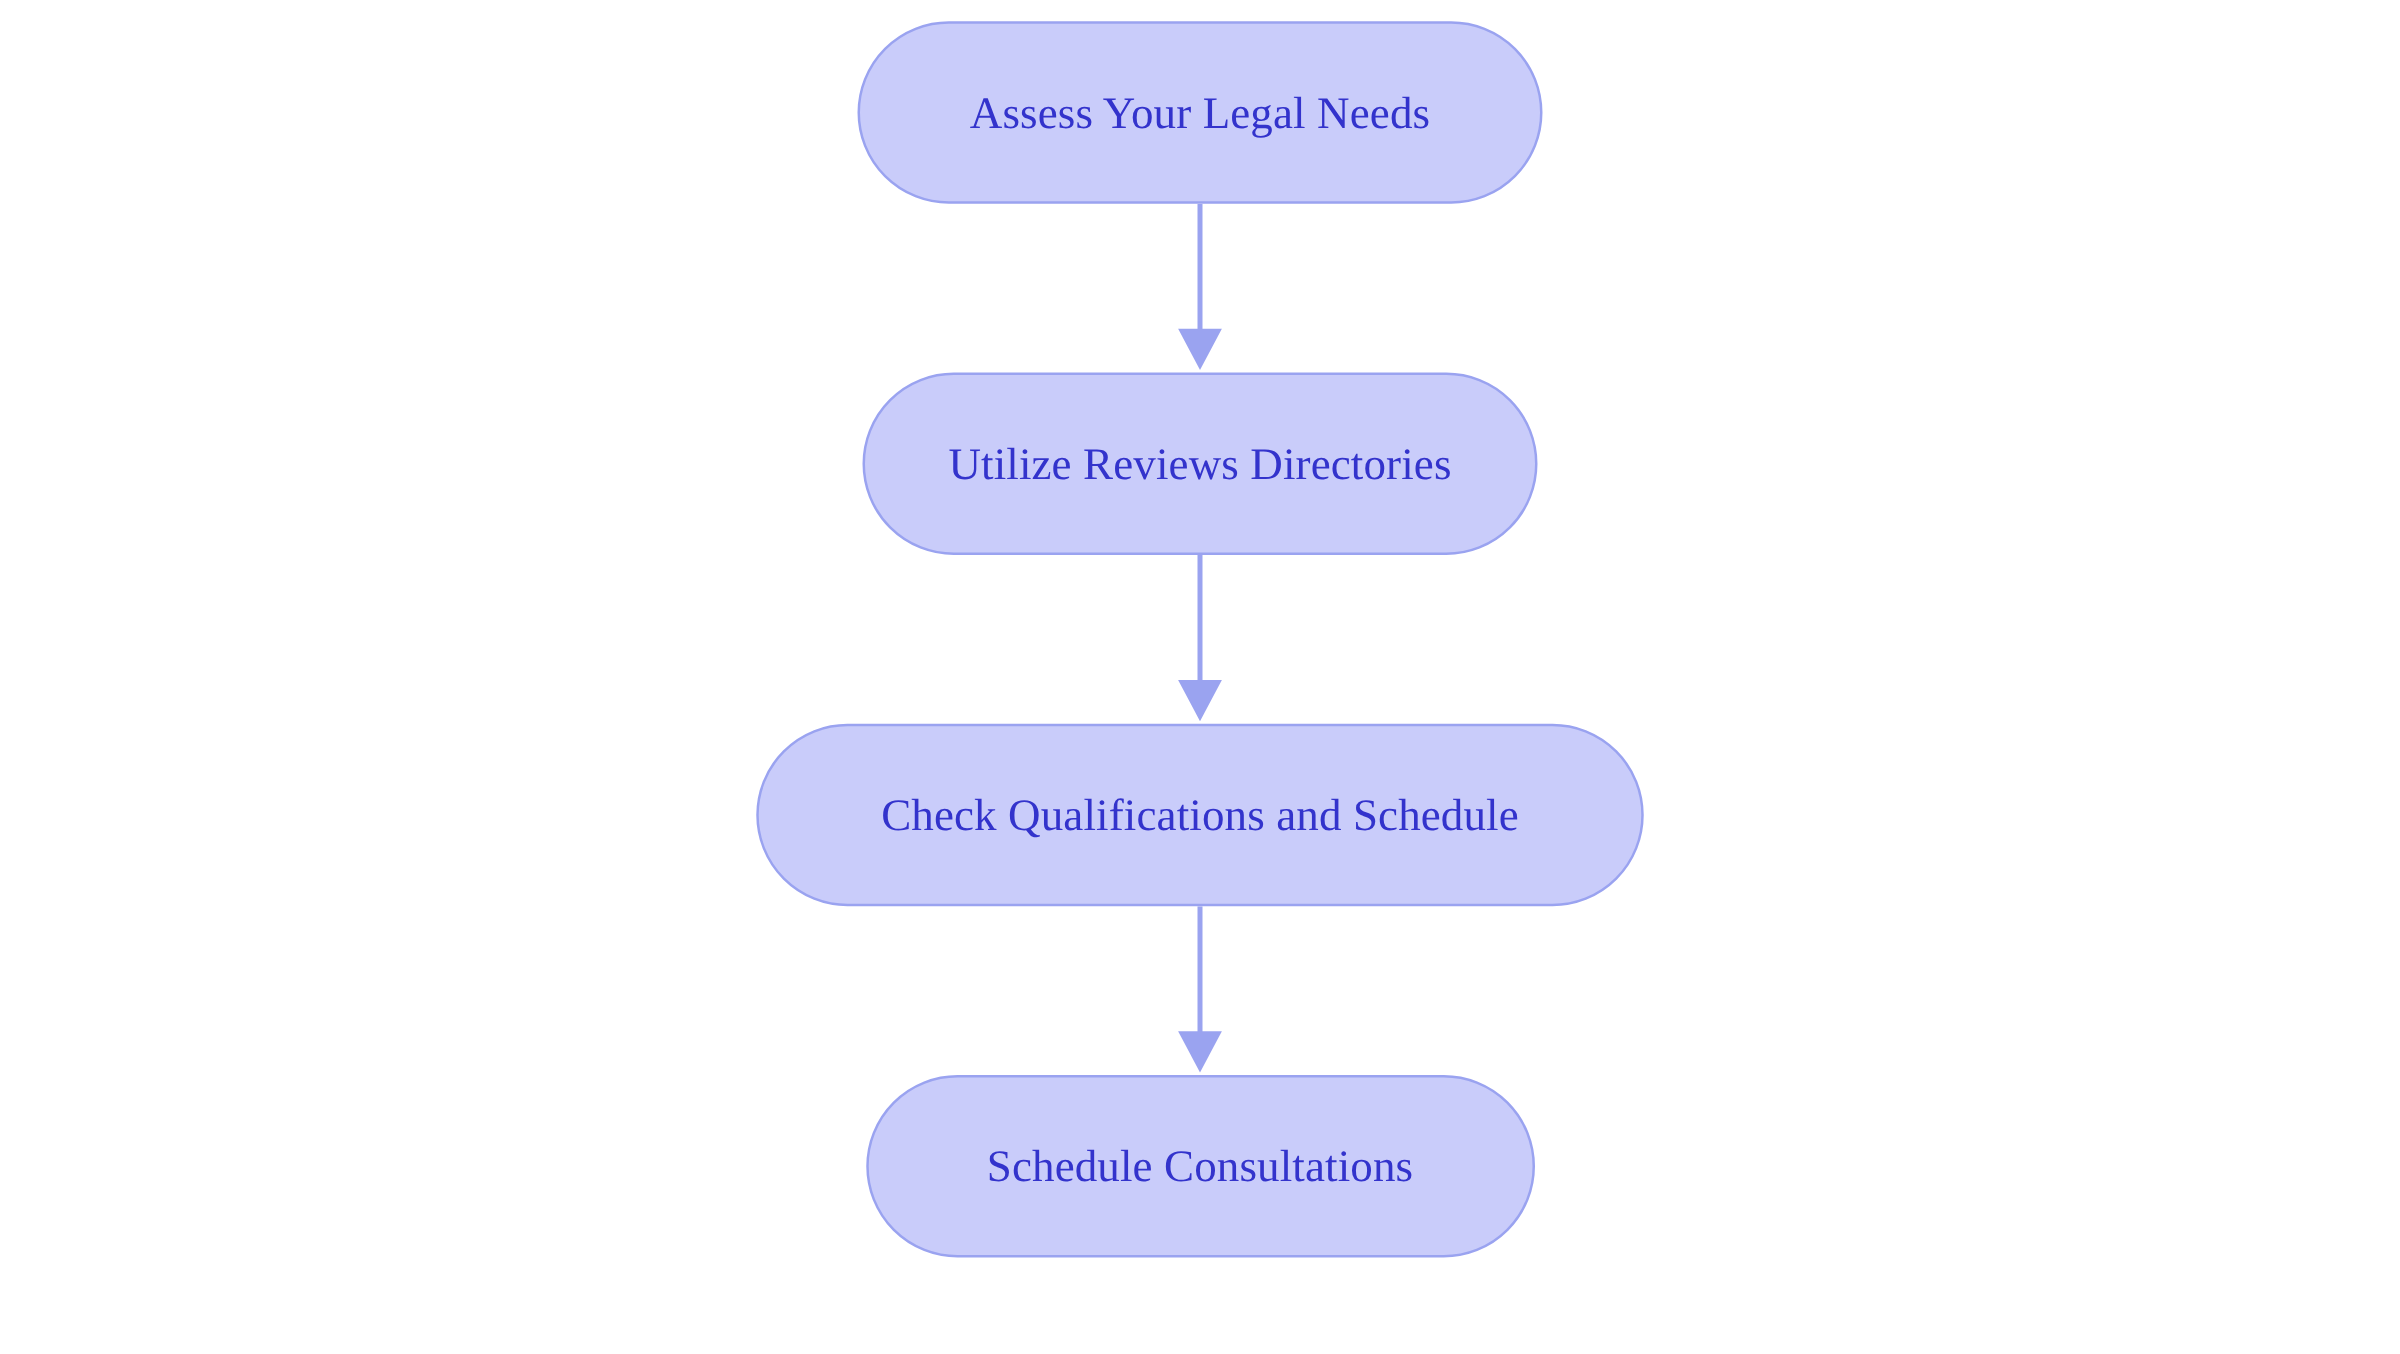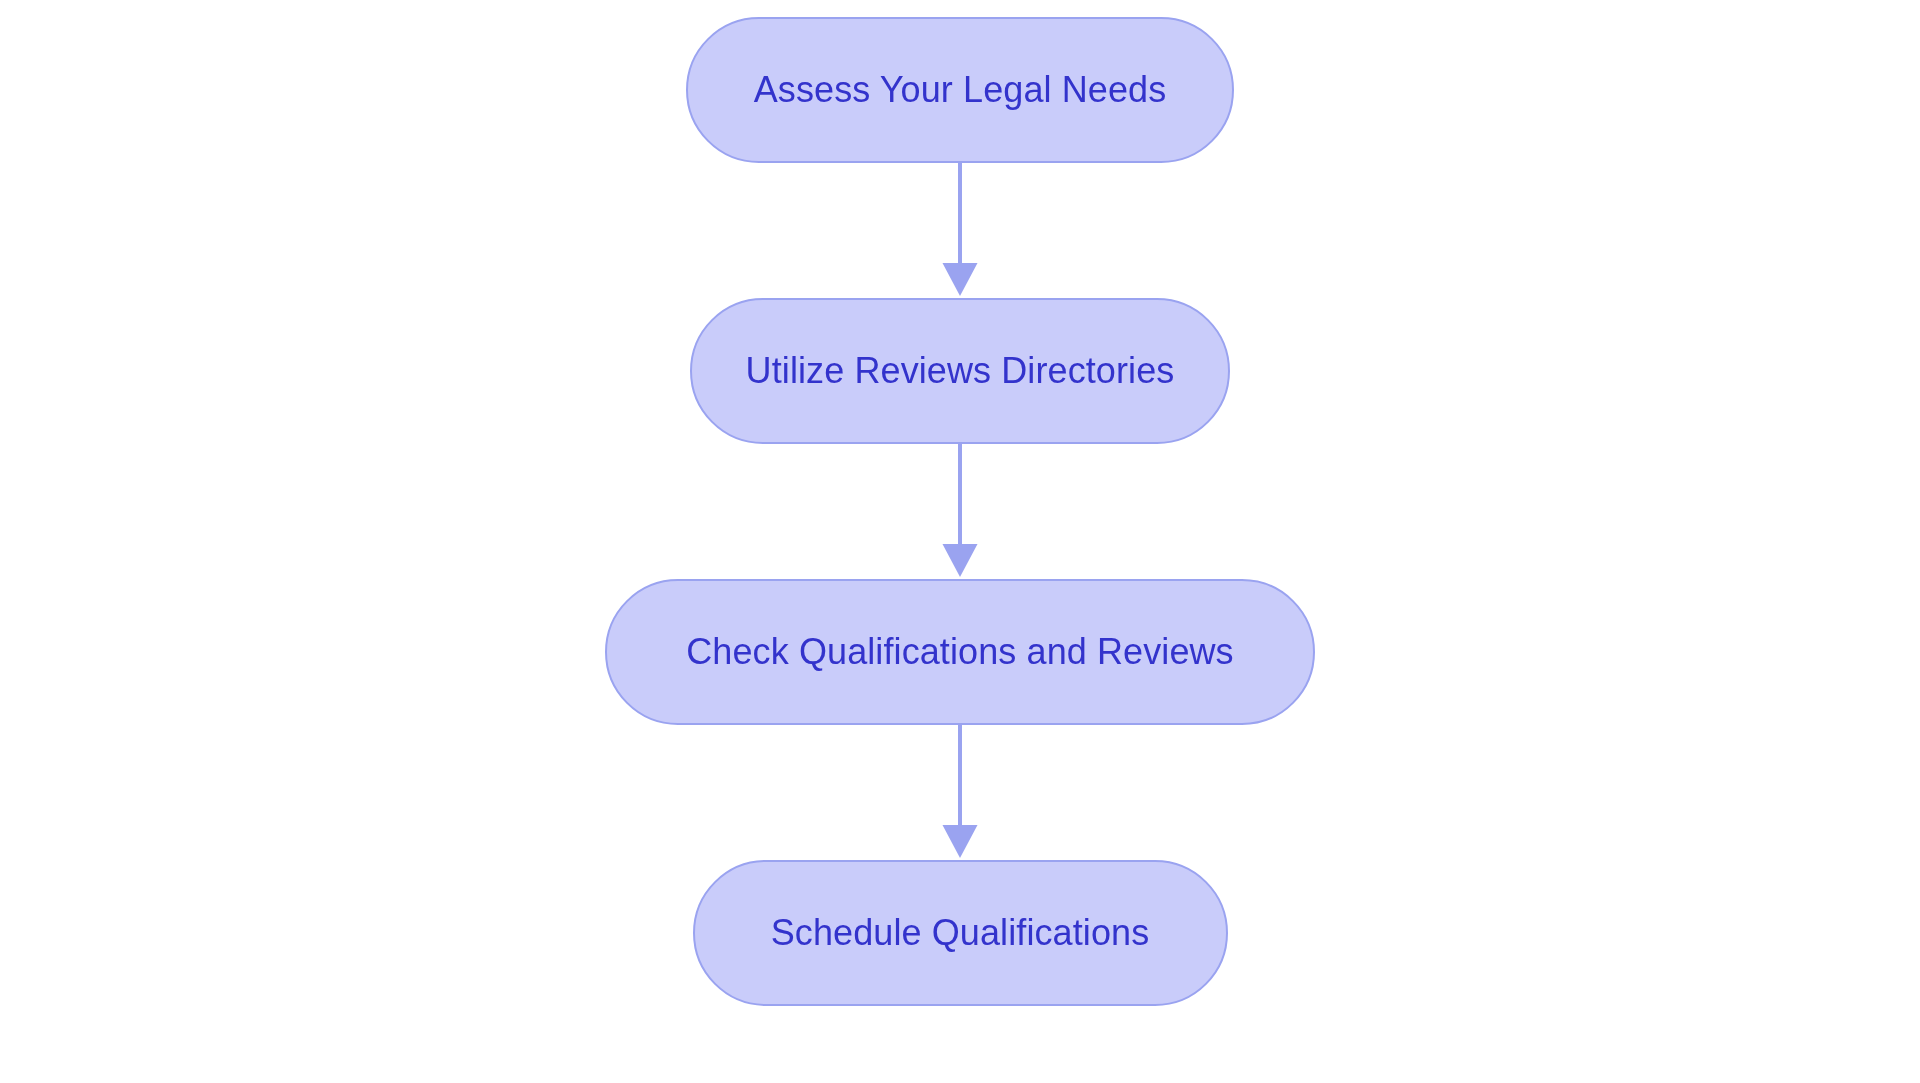--- a/index.html
+++ b/index.html
@@ -39,21 +39,21 @@
     flex: 0 0 auto;
   }
   .node-label {
     color: #3333cc;
     font-size: 36px;
     font-weight: 400;
     letter-spacing: 0.1px;
     line-height: 1;
     white-space: nowrap;
     padding: 0 44px;
-    font-family: Liberation Sans, sans-serif;
+    font-family: Liberation Serif, serif;
   }
 
   .node-1 { width: 548px; margin-top: 17px; }
   .node-2 { width: 540px; }
   .node-3 { width: 710px; }
   .node-4 { width: 535px; }
 
   
   .connector {
     flex: 0 0 auto;
@@ -91,29 +91,29 @@
   <div class="connector conn-2">
     <svg width="40" height="135" viewBox="0 0 40 135" xmlns="http://www.w3.org/2000/svg" aria-hidden="true">
       <g>
         <line x1="20" y1="0" x2="20" y2="103" stroke="#9aa3f0" stroke-width="4"></line>
         <polygon points="2.5,100 37.5,100 20,133" fill="#9aa3f0"></polygon>
       </g>
     </svg>
   </div>
 
   <div class="node node-3">
-    <span class="node-label">Check Qualifications and Reviews</span>
+    <span class="node-label">Check Qualifications and Schedule</span>
   </div>
 
   <div class="connector conn-3">
     <svg width="40" height="135" viewBox="0 0 40 135" xmlns="http://www.w3.org/2000/svg" aria-hidden="true">
       <g>
         <line x1="20" y1="0" x2="20" y2="103" stroke="#9aa3f0" stroke-width="4"></line>
         <polygon points="2.5,100 37.5,100 20,133" fill="#9aa3f0"></polygon>
       </g>
     </svg>
   </div>
 
   <div class="node node-4">
-    <span class="node-label">Schedule Qualifications</span>
+    <span class="node-label">Schedule Consultations</span>
   </div>
 
 </div>
 
 </body></html>

